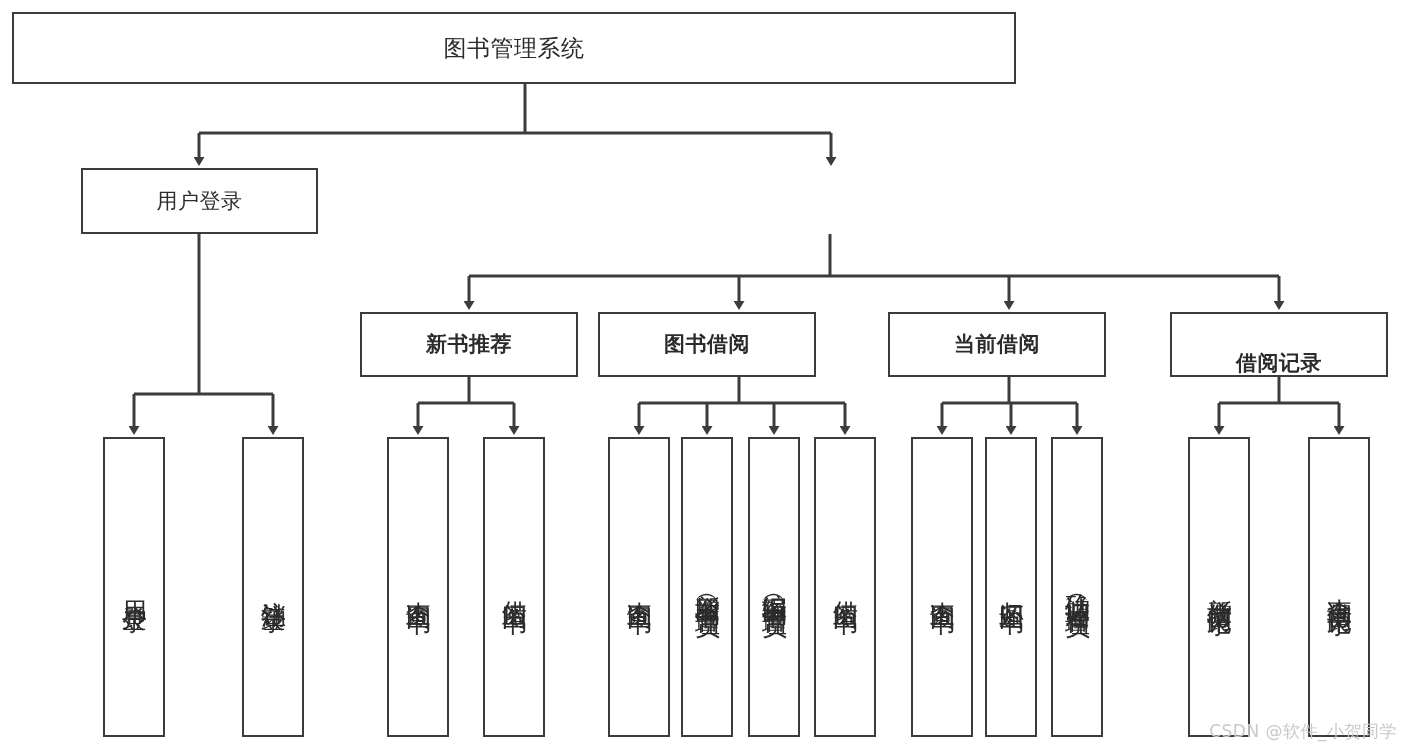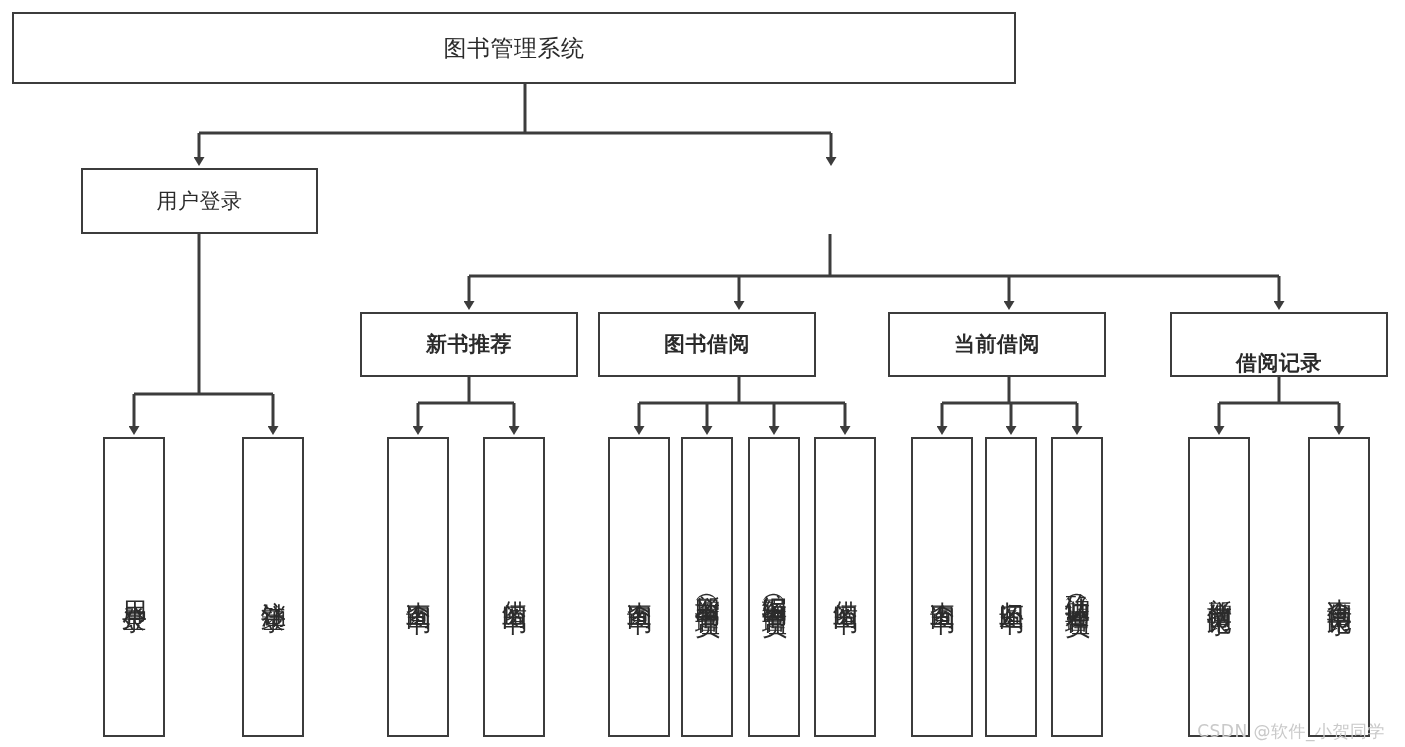--- a/index.html
+++ b/index.html
@@ -82,21 +82,21 @@
   .node.leaf .label {
     writing-mode: vertical-rl;
     text-orientation: upright;
     font-size: 25px;
     line-height: 1.12;
     letter-spacing: 3px;
     white-space: nowrap;
   }
   .watermark {
     position: absolute;
-    right: 20px;
+    right: 8px;
     bottom: 4px;
     font-size: 17px;
     color: #c9c9c9;
     letter-spacing: 0.5px;
     user-select: none;
     white-space: nowrap;
   }
 </style>
 </head>
 <body>

